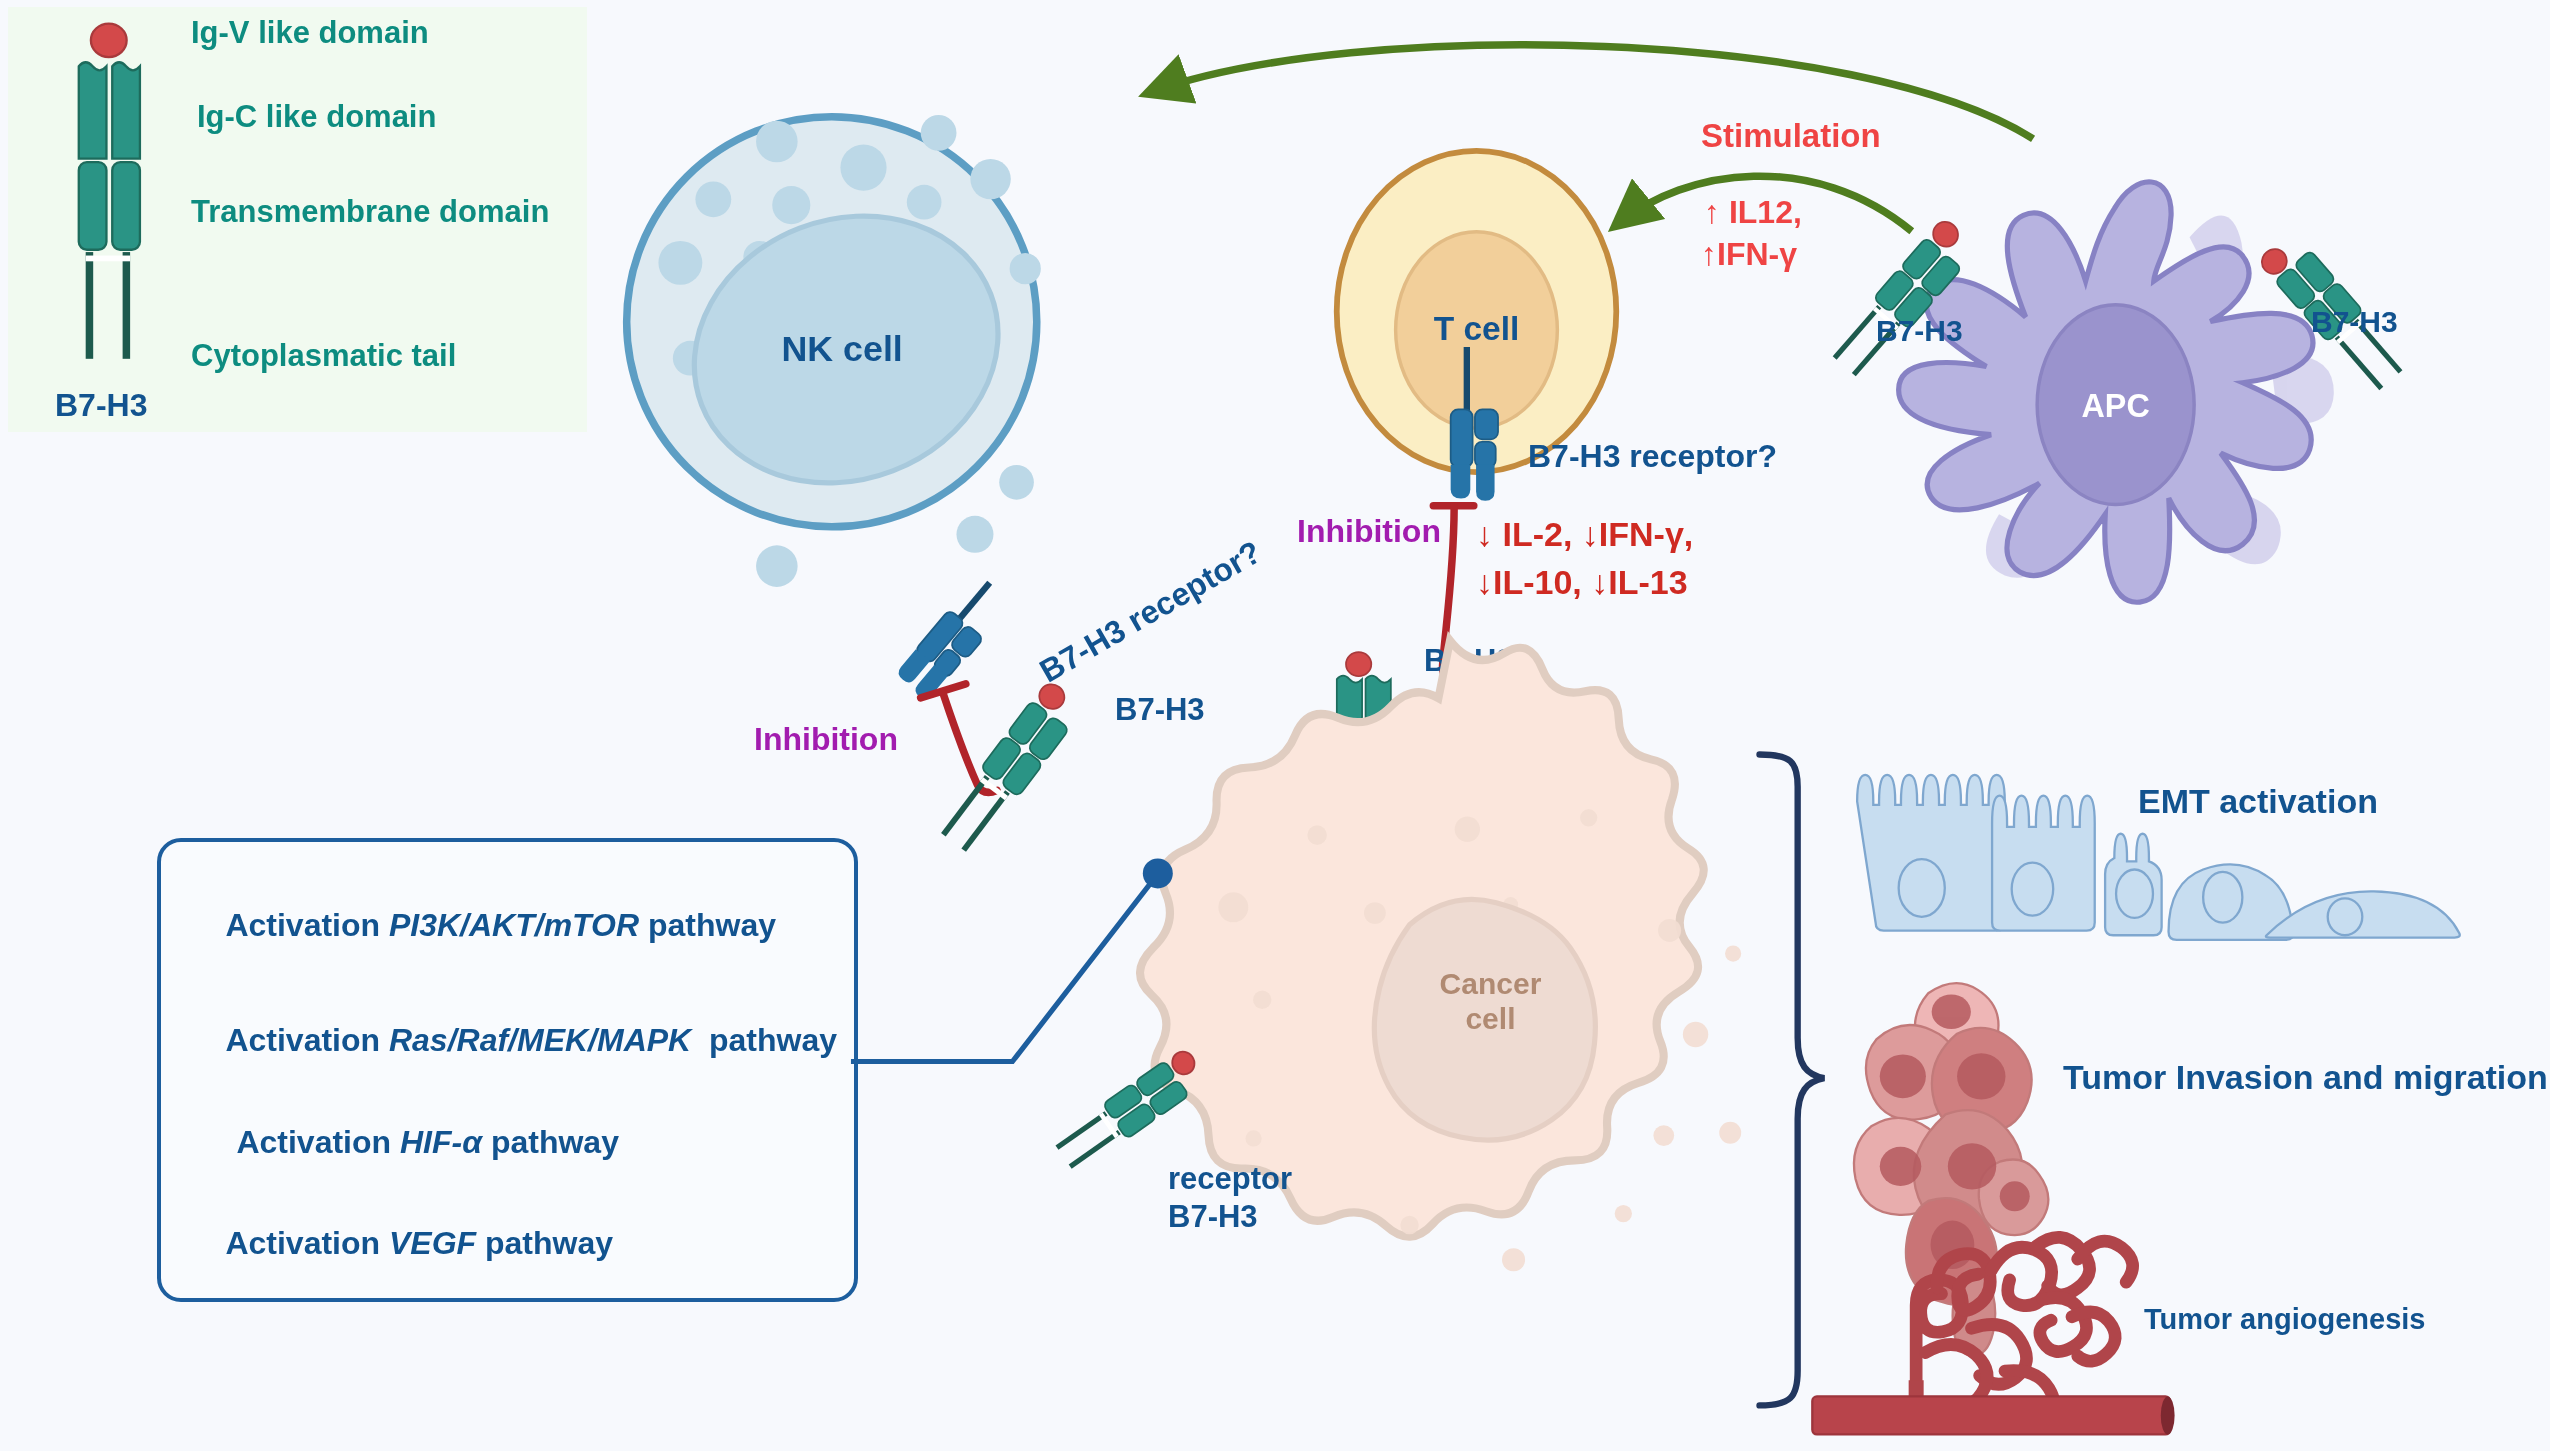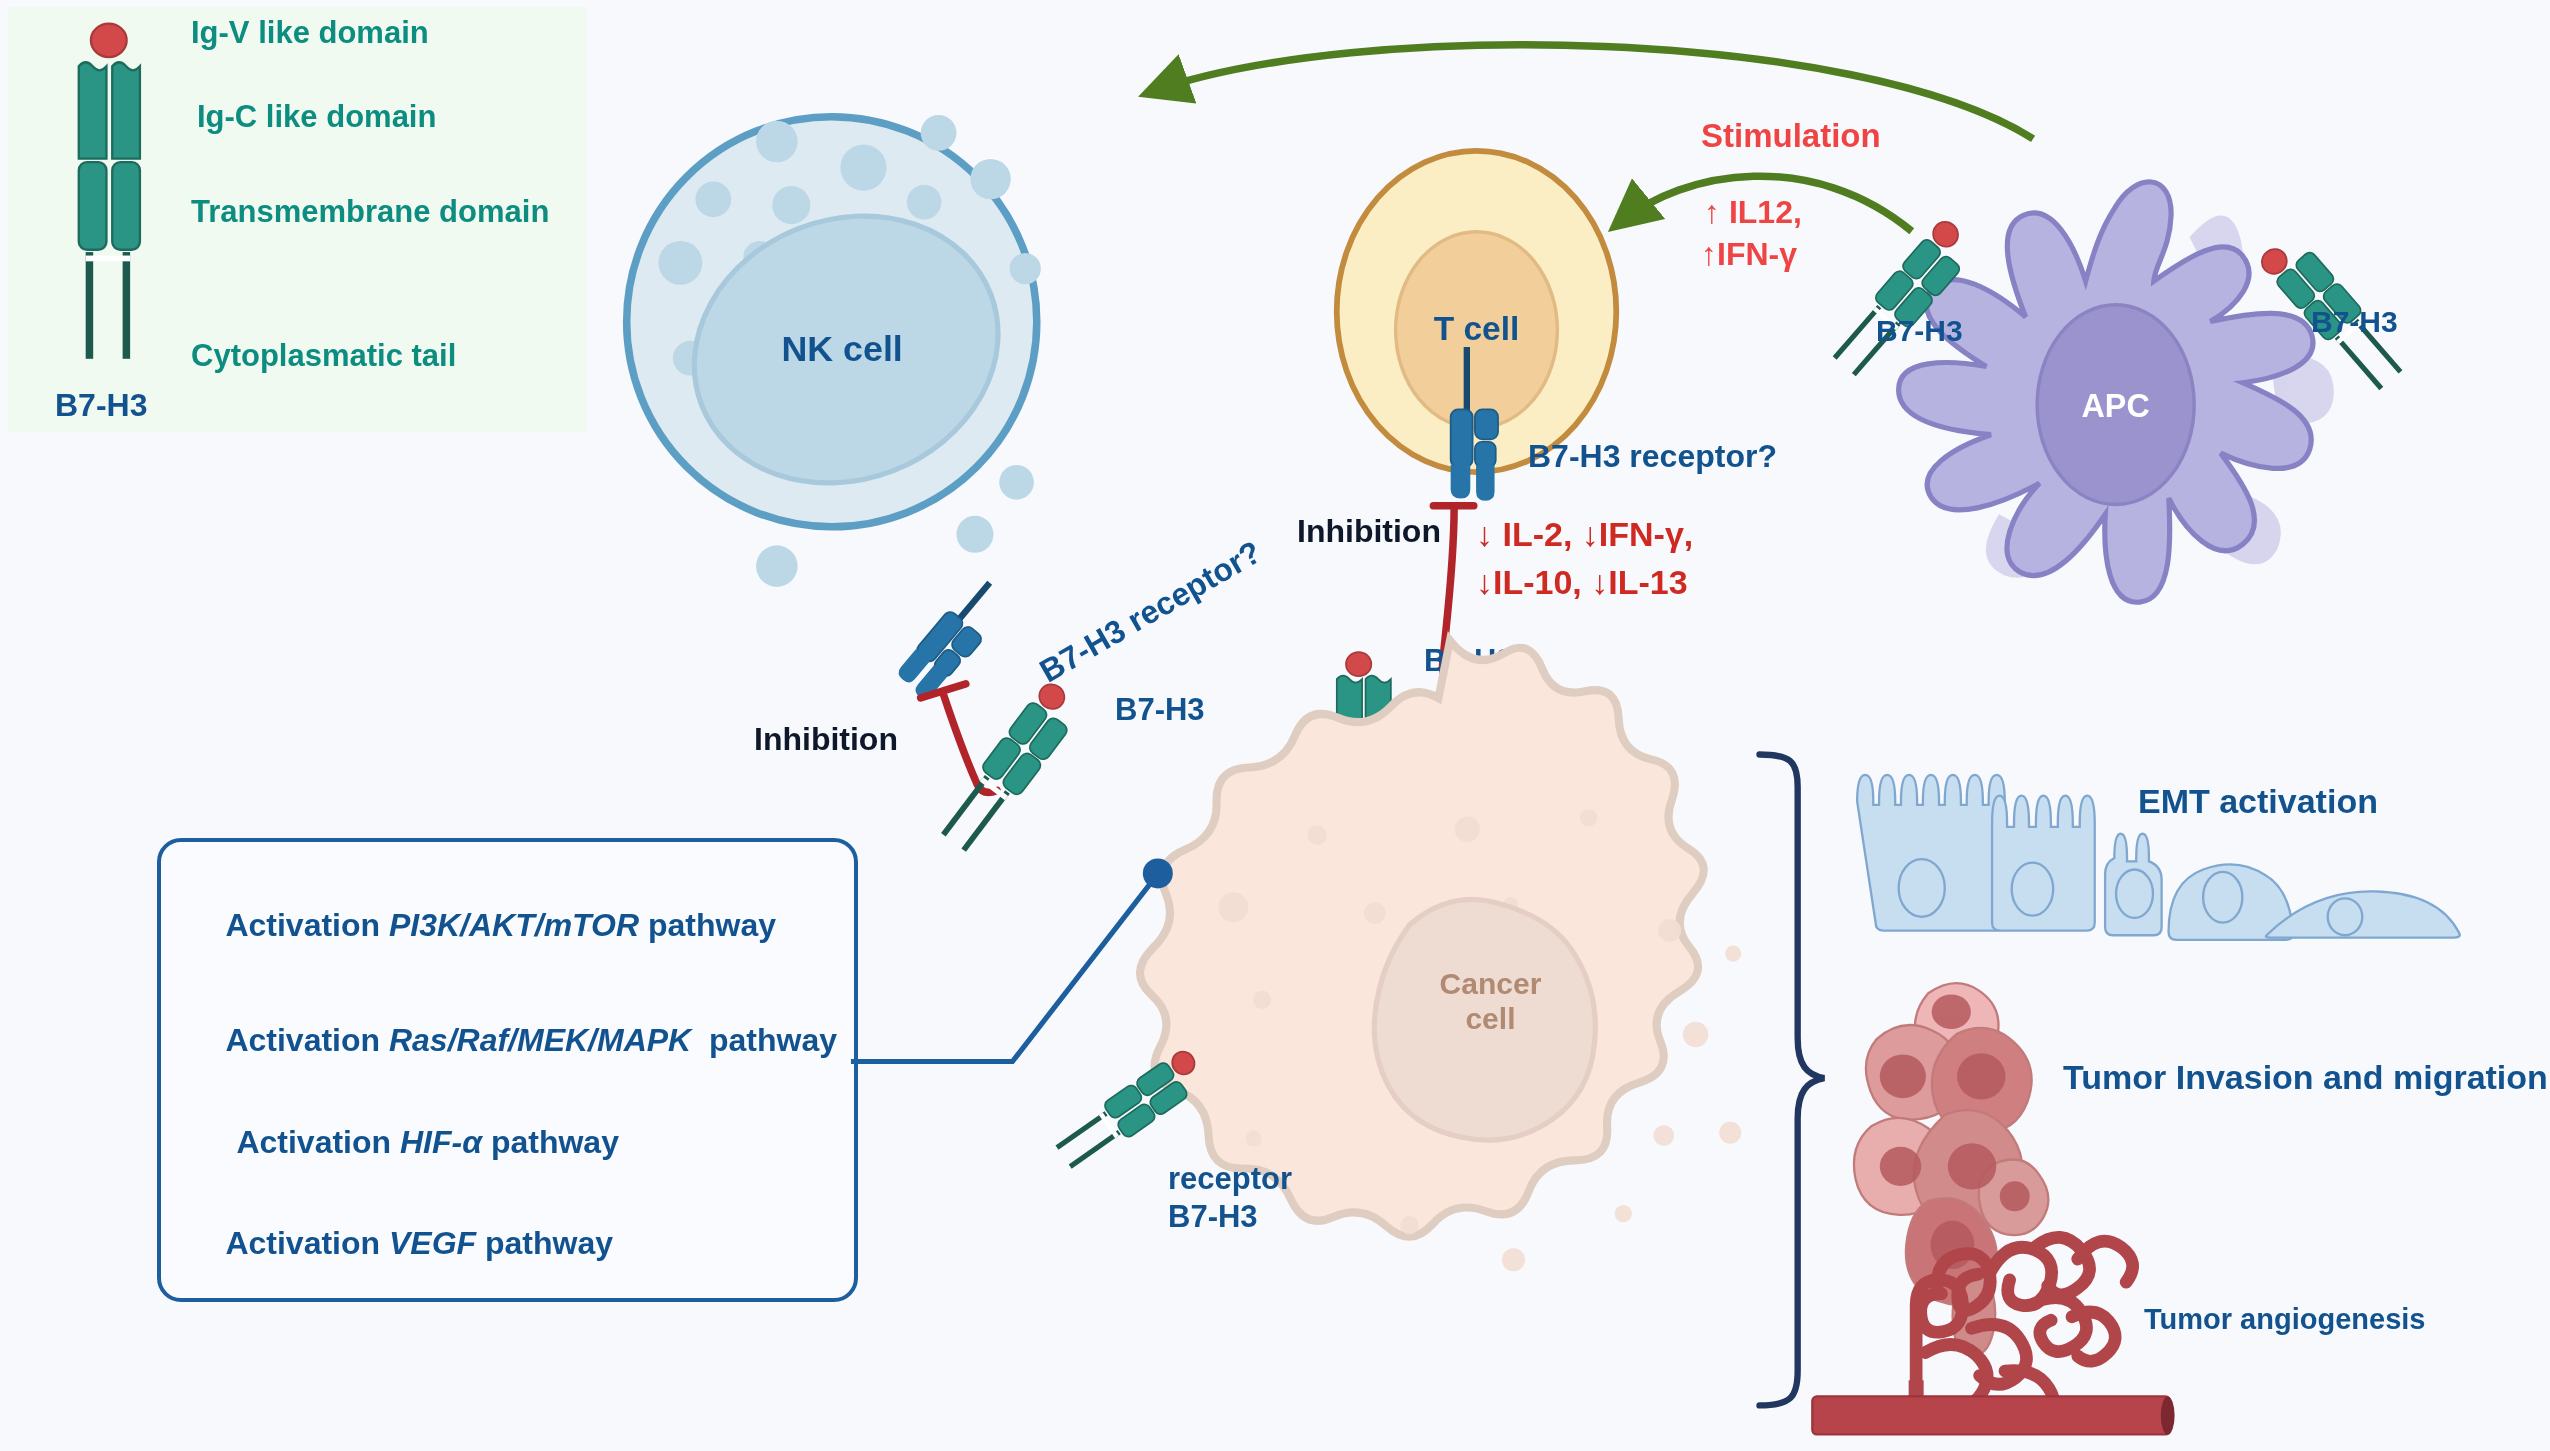--- a/index.html
+++ b/index.html
@@ -8,21 +8,21 @@
     position:relative;
     width:2550px;height:1452px;
     background:#f7f9fd;
     overflow:hidden;
   }
   .abs{position:absolute;}
   .txt{position:absolute;font-weight:bold;white-space:pre;line-height:1.12;}
   .blue{color:#12538f;}
   .teal{color:#0d8c80;}
   .red{color:#cf2a22;text-align:right;}
-  .darkred{color:#0f172a;}
+  .darkred{color:#a21caf;}
   .green{color:#ef4444;}
   svg{overflow:visible;}
 </style>
 </head>
 <body>
 
 <div id="canvas">
 
   <div class="abs" style="left:8px;top:7px;width:579px;height:425px;background:#f1faf0;"></div>
 

